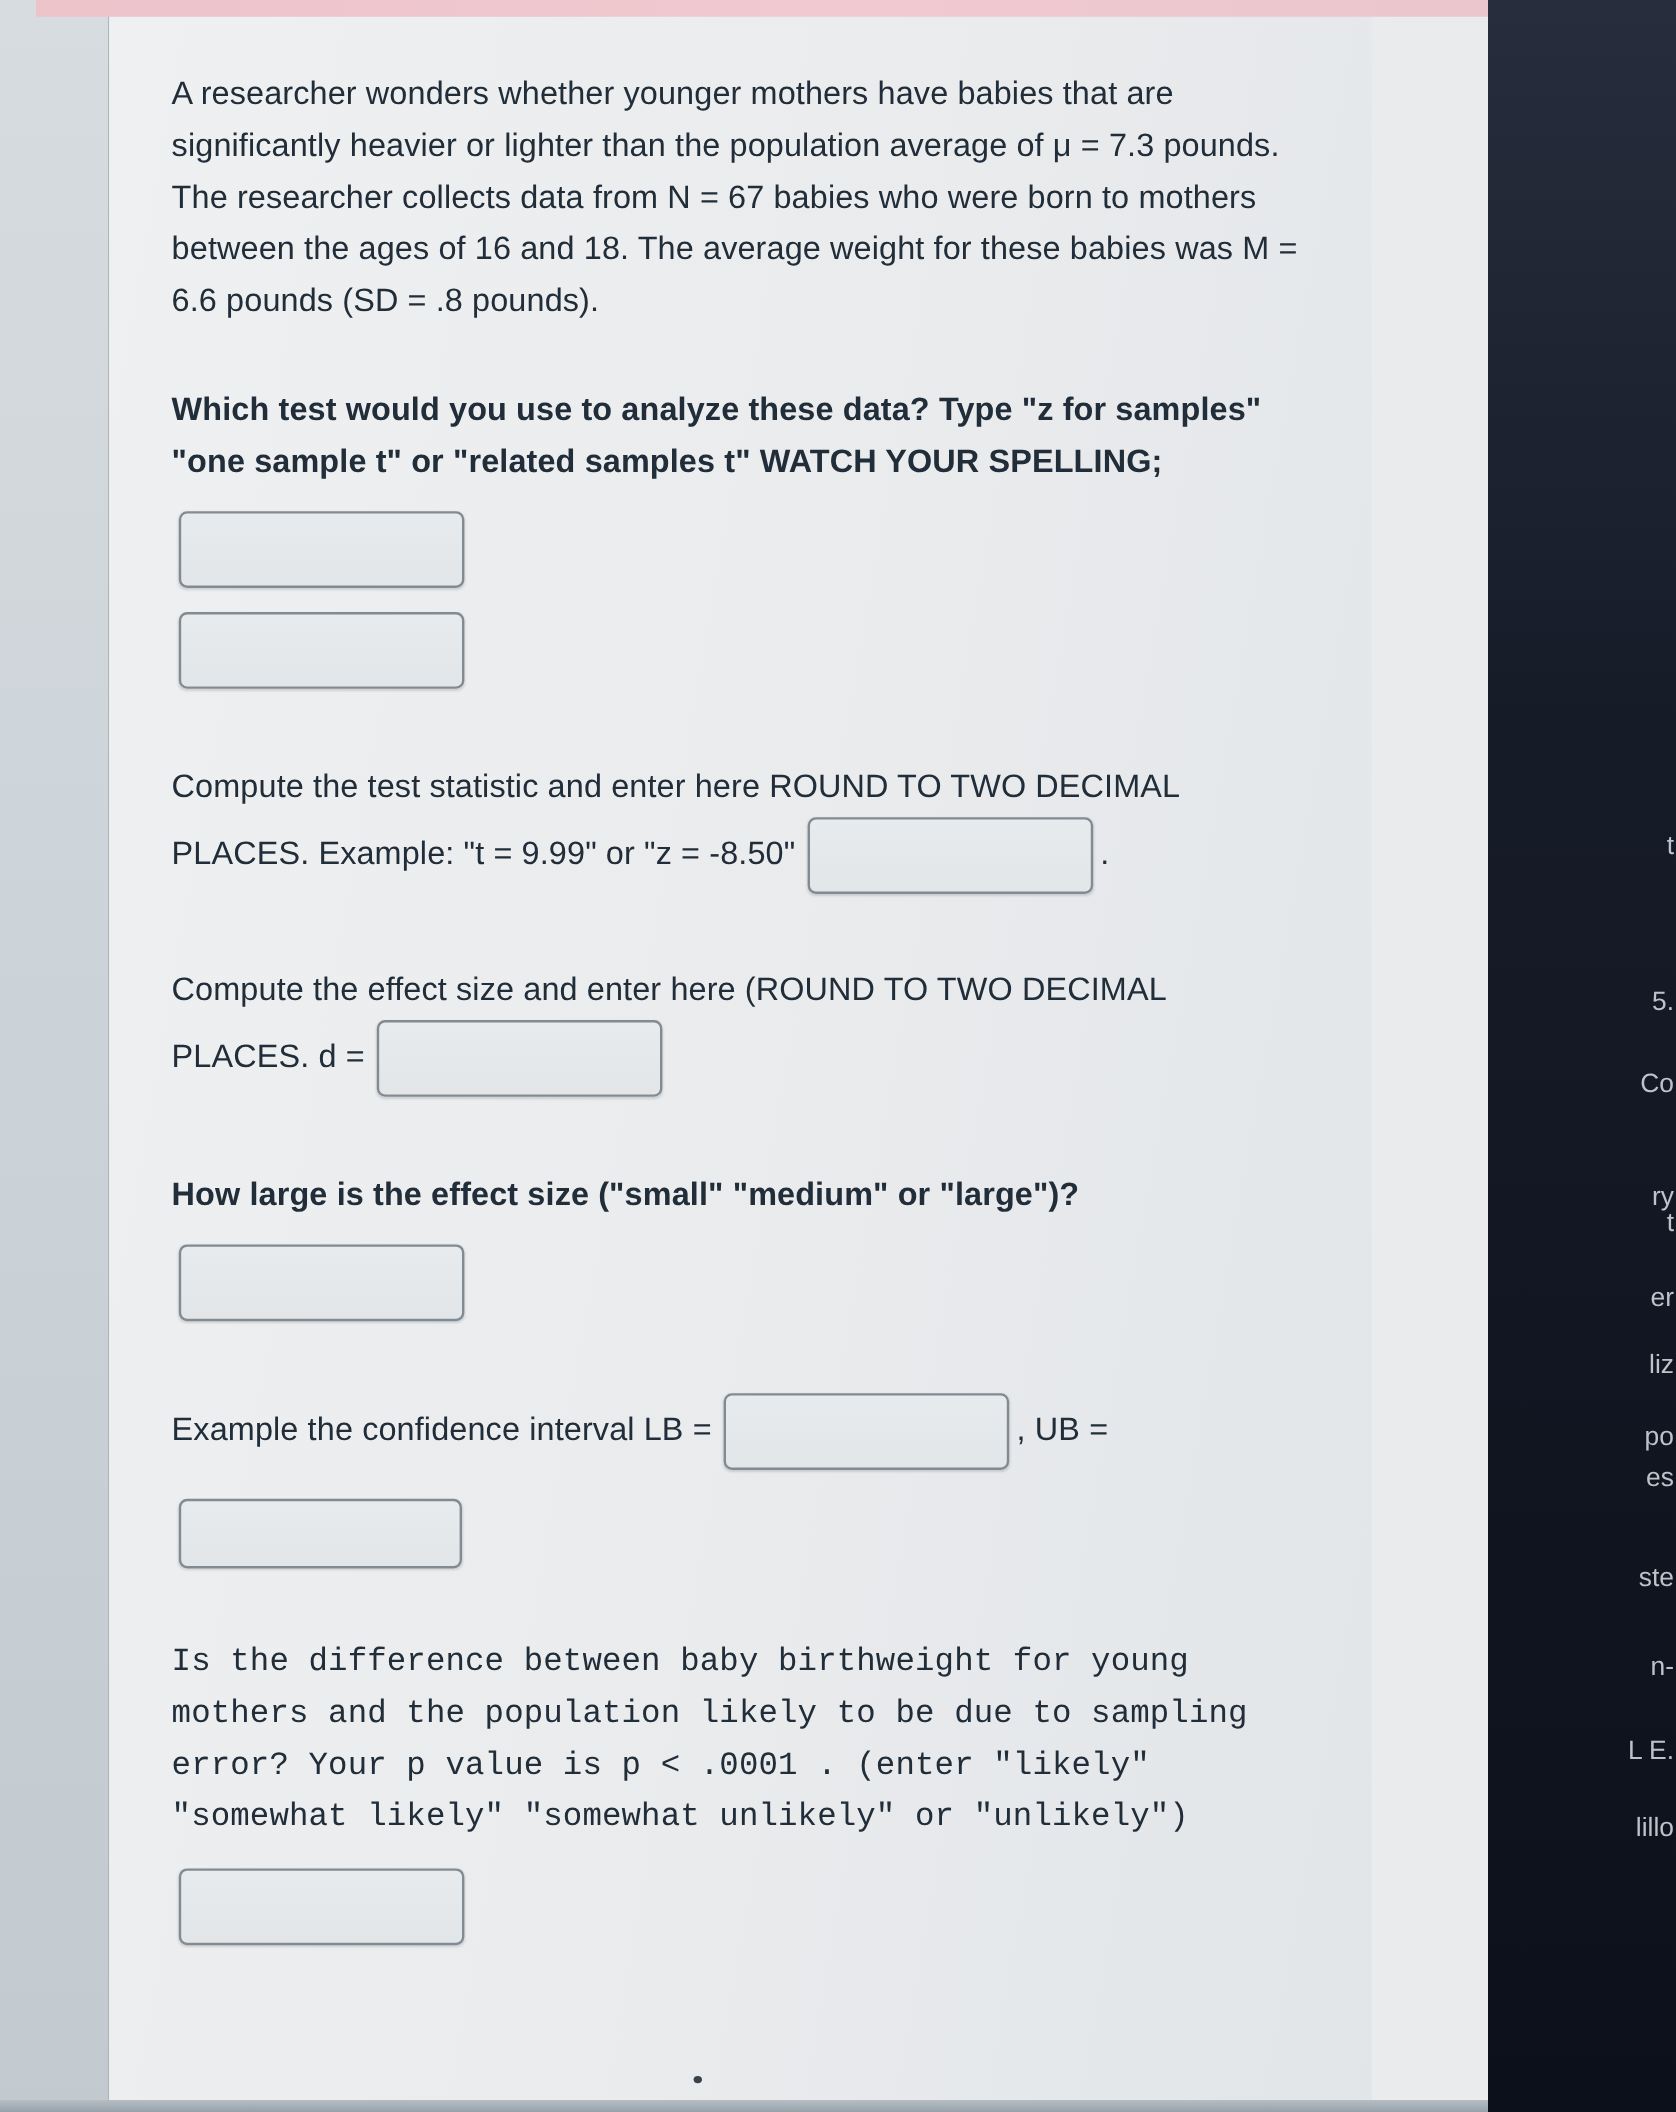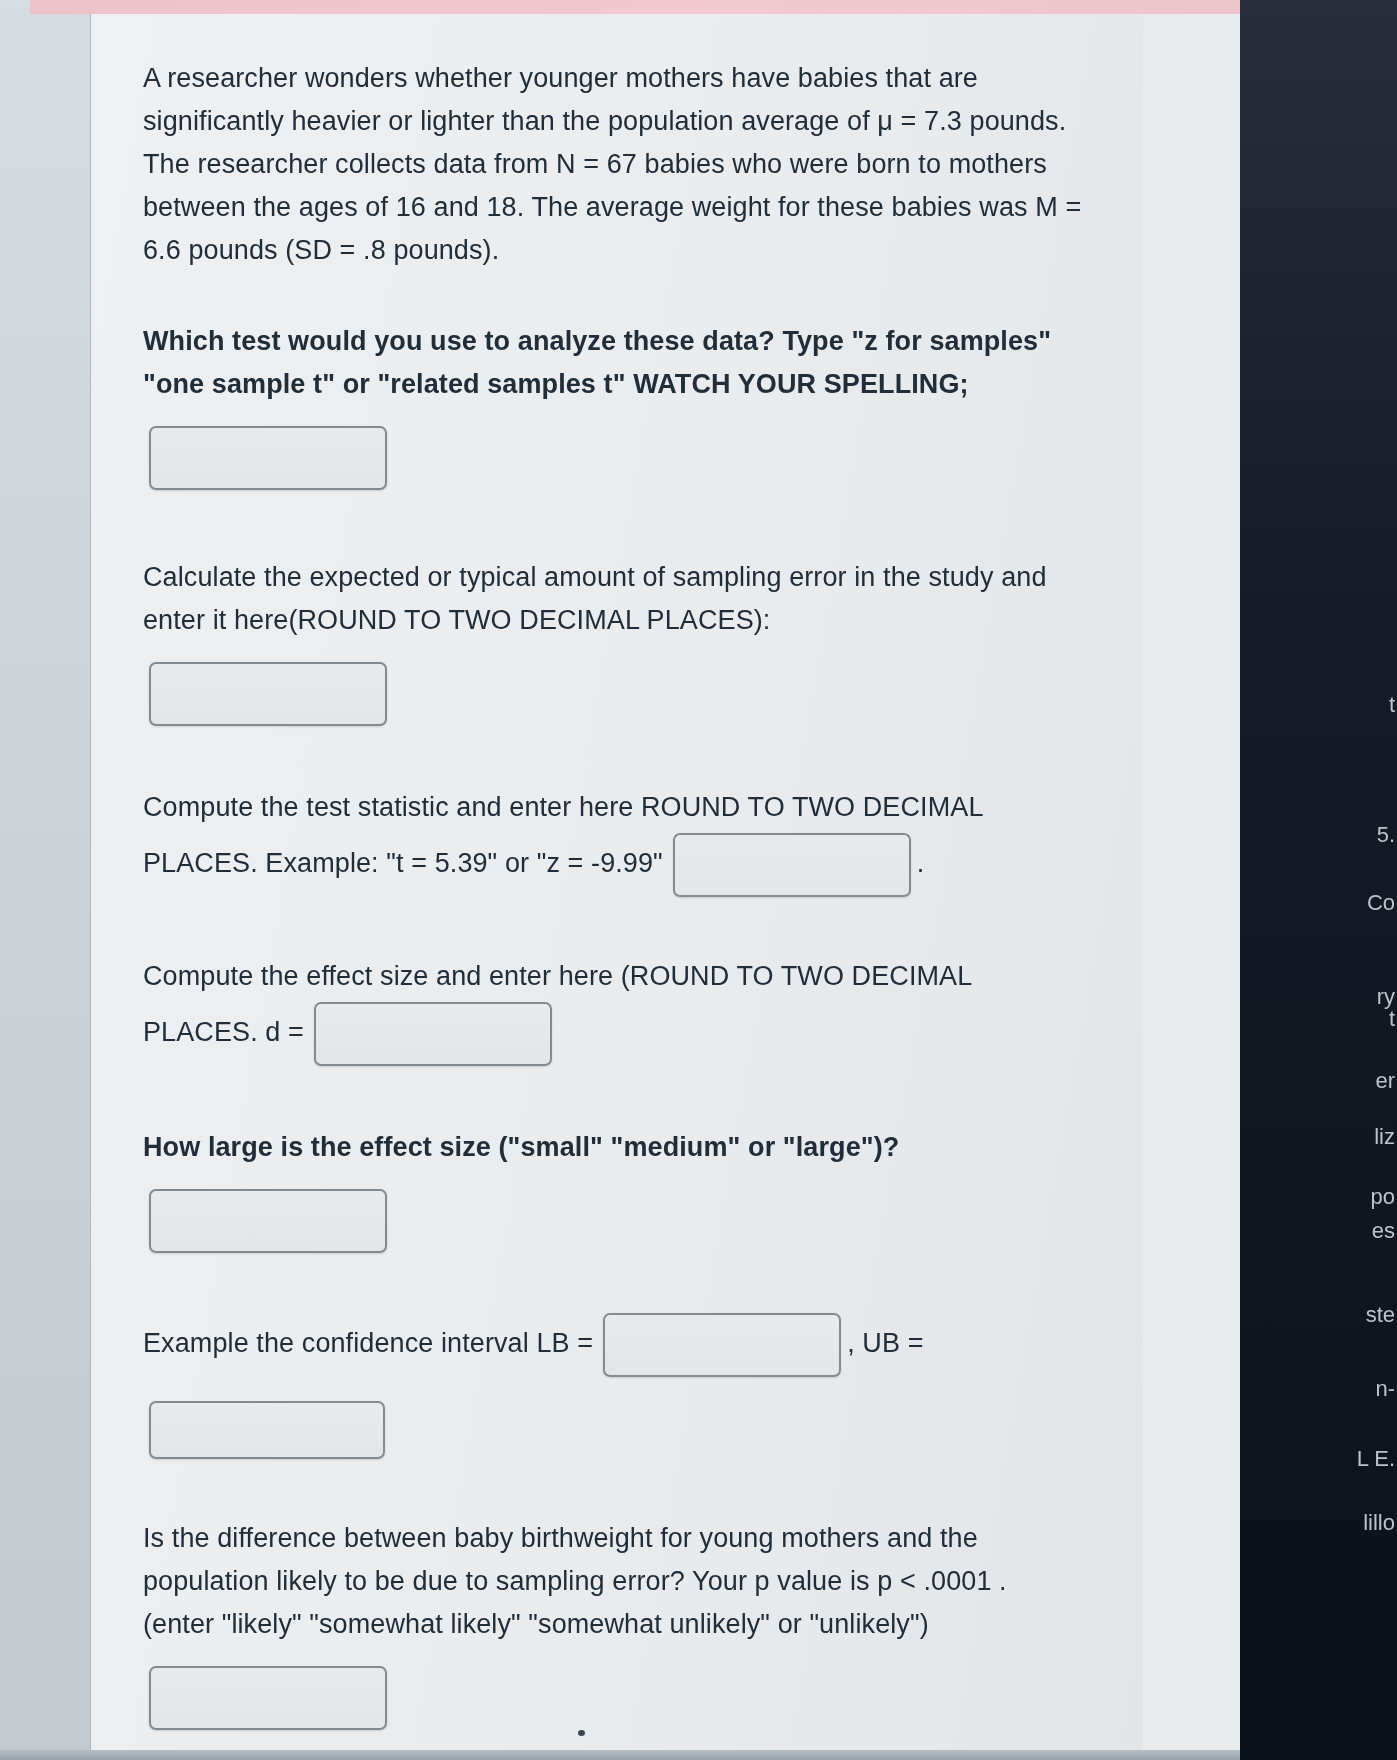--- a/index.html
+++ b/index.html
@@ -60,21 +60,21 @@
     line-height:43px;
     letter-spacing:.1px;
   }
   .p1{max-width:1015px;}
   .p2{max-width:960px;margin-top:48px !important;font-weight:bold;}
   .p3{max-width:980px;margin-top:66px !important;}
   .p4{max-width:1060px;margin-top:60px !important;}
   .p5{max-width:930px;margin-top:54px !important;}
   .p6{max-width:1010px;margin-top:56px !important;font-weight:bold;}
   .p7{max-width:1100px;margin-top:56px !important;}
-  .p8{max-width:1015px;margin-top:58px !important;}
+  .p8{max-width:1015px;margin-top:58px !important;font-family:Liberation Mono, monospace;}
 
   .answer-box{
     display:block;
     width:238px;height:64px;
     box-sizing:border-box;
     margin:20px 0 0 6px;
     background:linear-gradient(180deg,#e8ebee 0%,#e2e6e9 100%);
     border:2px solid #828a92;
     border-radius:7px;
     box-shadow:0 1px 2px rgba(60,70,80,.18);
@@ -97,24 +97,23 @@
   <div class="left-strip"></div>
   <div class="top-bar"></div>
 
   <div class="page">
 
     <p class="p1">A researcher wonders whether younger mothers have babies that are significantly heavier or lighter than the population average of μ = 7.3 pounds. The researcher collects data from N = 67 babies who were born to mothers between the ages of 16 and 18. The average weight for these babies was M = 6.6 pounds (SD = .8 pounds).</p>
 
     <p class="p2">Which test would you use to analyze these data?  Type "z for samples" "one sample t" or "related samples t" WATCH YOUR SPELLING;</p>
     <input type="text" class="answer-box" value="" style="">
 
-    <p class="p3">Calculate the expected or typical amount of sampling error in the study and enter it here(ROUND TO TWO DECIMAL PLACES):</p>
     <input type="text" class="answer-box" value="" style="">
 
-    <p class="p4"><span>Compute the test statistic and enter here ROUND TO TWO DECIMAL PLACES.  Example: "t = 5.39" or "z = -9.99"</span><input type="text" class="answer-box inline" value="" style=""><span>.</span></p>
+    <p class="p4"><span>Compute the test statistic and enter here ROUND TO TWO DECIMAL PLACES.  Example: "t = 9.99" or "z = -8.50"</span><input type="text" class="answer-box inline" value="" style=""><span>.</span></p>
 
     <p class="p5"><span>Compute the effect size and enter here (ROUND TO TWO DECIMAL PLACES.  d =</span><input type="text" class="answer-box inline" value="" style=""></p>
 
     <p class="p6">How large is the effect size ("small" "medium" or "large")?</p>
     <input type="text" class="answer-box" value="" style="">
 
     <p class="p7"><span>Example the confidence interval  LB =</span><input type="text" class="answer-box inline" value="" style=""><span>, UB =</span></p>
     <input type="text" class="answer-box ub" value="" style="">
 
     <p class="p8">Is the difference between baby birthweight for young mothers and the population likely to be due to sampling error?  Your p value is p &lt; .0001 . (enter "likely" "somewhat likely" "somewhat unlikely" or "unlikely")</p>

